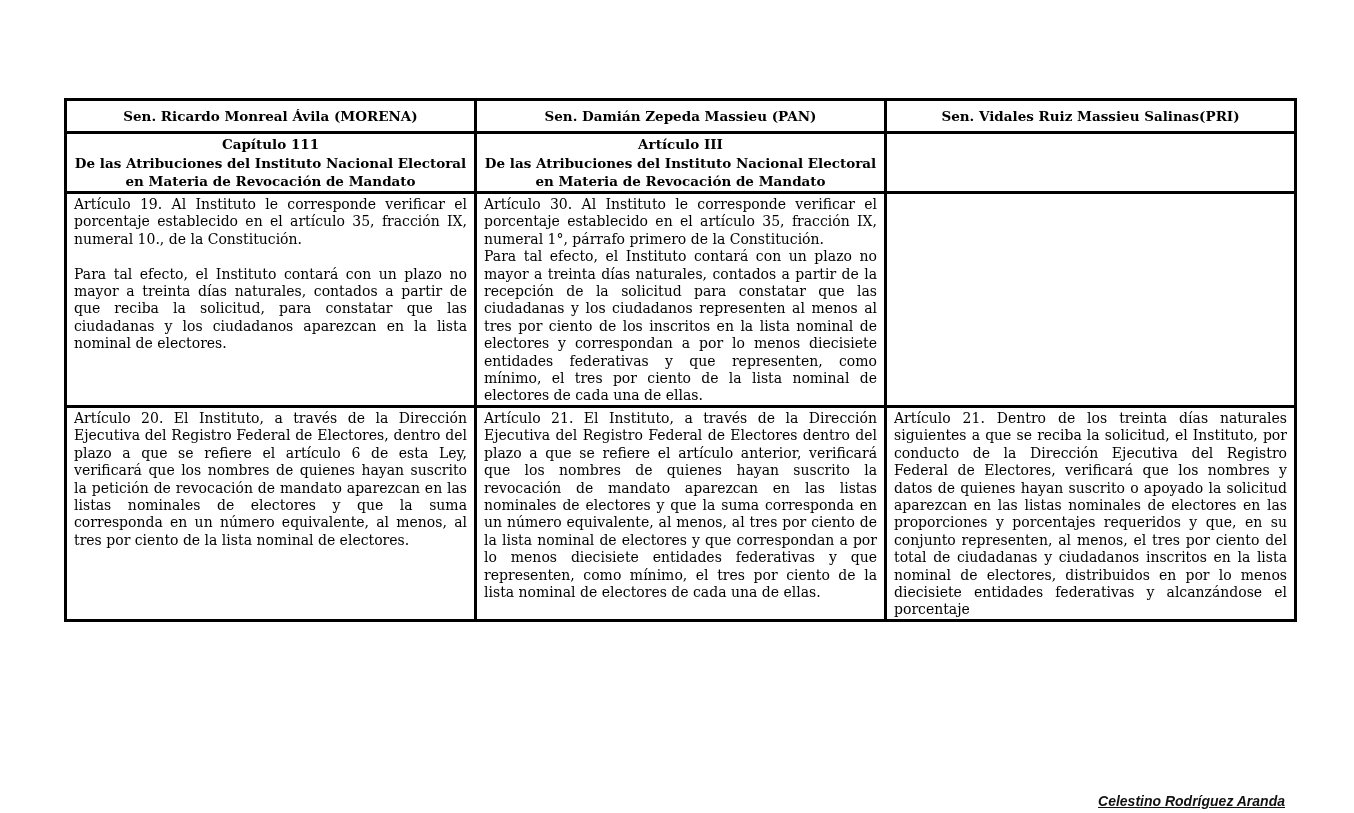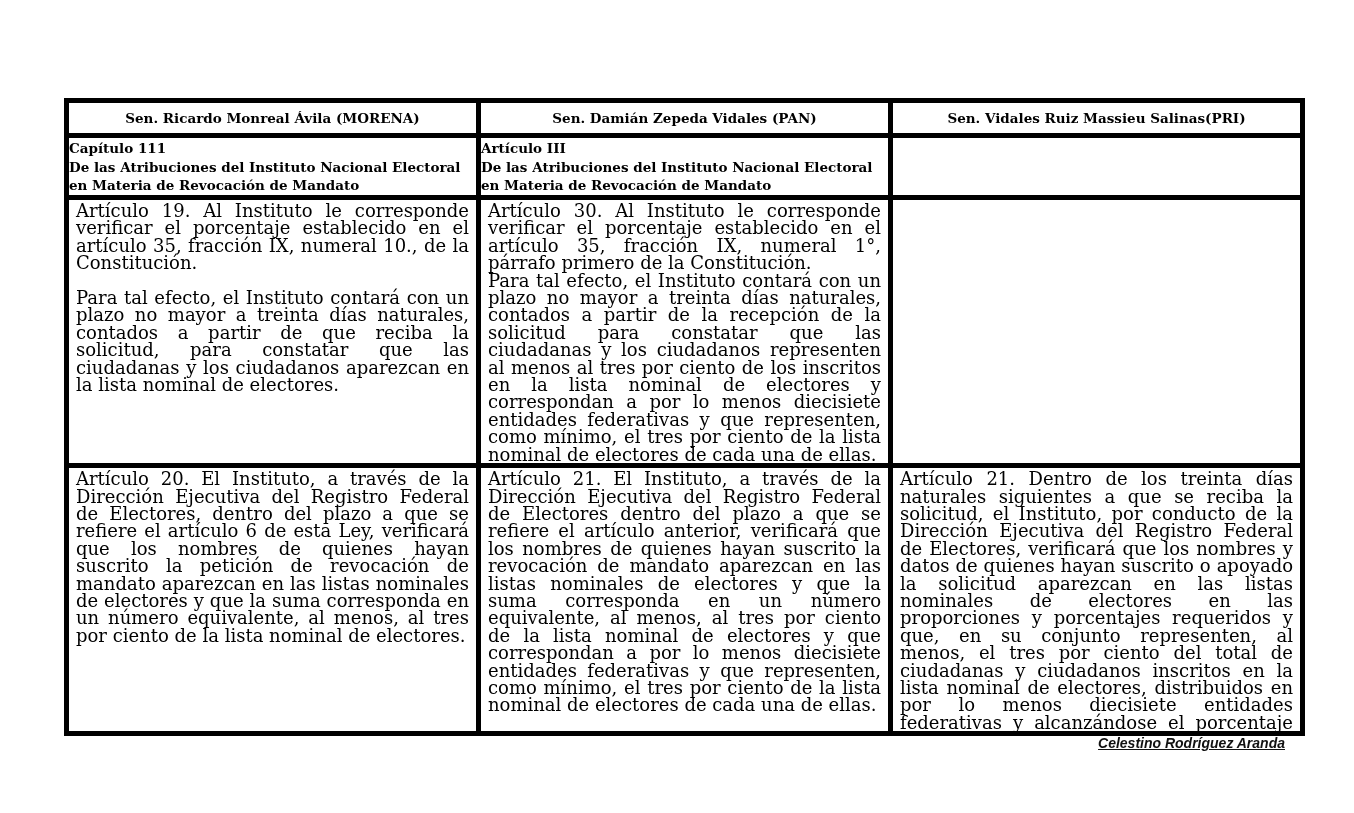--- a/index.html
+++ b/index.html
@@ -11,57 +11,58 @@
     color:#000;
     overflow:hidden;
   }
   table.doc-table {
     position:absolute; left:64px; top:98px;
     width:1221px;
     border-collapse:collapse;
     table-layout:fixed;
   }
   table.doc-table td {
-    border:5px solid #000000;
+    border:3px solid #000000;
     vertical-align:top;
     padding:0;
     overflow:hidden;
   }
   td.col { width:407px; }
   tr.r-header td {
     height:30px;
     text-align:center;
     vertical-align:middle;
     font-weight:bold;
     font-size:13.5px;
     line-height:15px;
   }
   tr.r-chapter td { height:57px; }
   tr.r-section td { height:33px; }
   tr.r-art1 td { height:210px; }
   tr.r-art2 td { height:193px; }
   .center-bold {
+    text-align:center;
     font-weight:bold;
     font-size:13.5px;
     line-height:18.5px;
     padding-top:1px;
   }
   .center-bold.tight { line-height:16px; padding-top:1px; }
   .body-text {
-    font-size:18px;
+    font-size:14px;
     line-height:17.4px;
     text-align:justify;
     padding:2px 7px 0 7px;
   }
   .body-text p { margin:0; }
   .body-text p.gap { margin-top:17.4px; }
   .justify-last { text-align-last:justify; }
   .author {
     position:absolute;
-    top:735px; right:69px;
+    top:793px; right:69px;
     font-family:"Liberation Sans", sans-serif;
     font-style:italic;
     font-size:14px;
     font-weight:600;
     text-decoration:underline;
     color:#111;
   }
   .ribbon-wrap { position:absolute; left:601px; top:749px; width:156px; height:54px; }
   .ribbon-num {
     position:absolute; left:43px; top:17px; width:72px; height:31px;
@@ -73,21 +74,21 @@
 </head>
 <body>
 
 <div class="page">
 
   <table class="doc-table">
 
     <tbody>
         <tr class="r-header">
       <td class="col">Sen. Ricardo Monreal Ávila (MORENA)</td>
-      <td class="col">Sen. Damián Zepeda Vidales (PAN)</td>
+      <td class="col">Sen. Damián Zepeda Massieu (PAN)</td>
       <td class="col">Sen. Vidales Ruiz Massieu Salinas(PRI)</td>
     </tr>
 
     <tr class="r-chapter">
       <td class="col">
         <div class="center-bold">
           <div>Capítulo 111</div>
           <div>De las Atribuciones del Instituto Nacional Electoral</div>
           <div>en Materia de Revocación de Mandato</div>
         </div>

